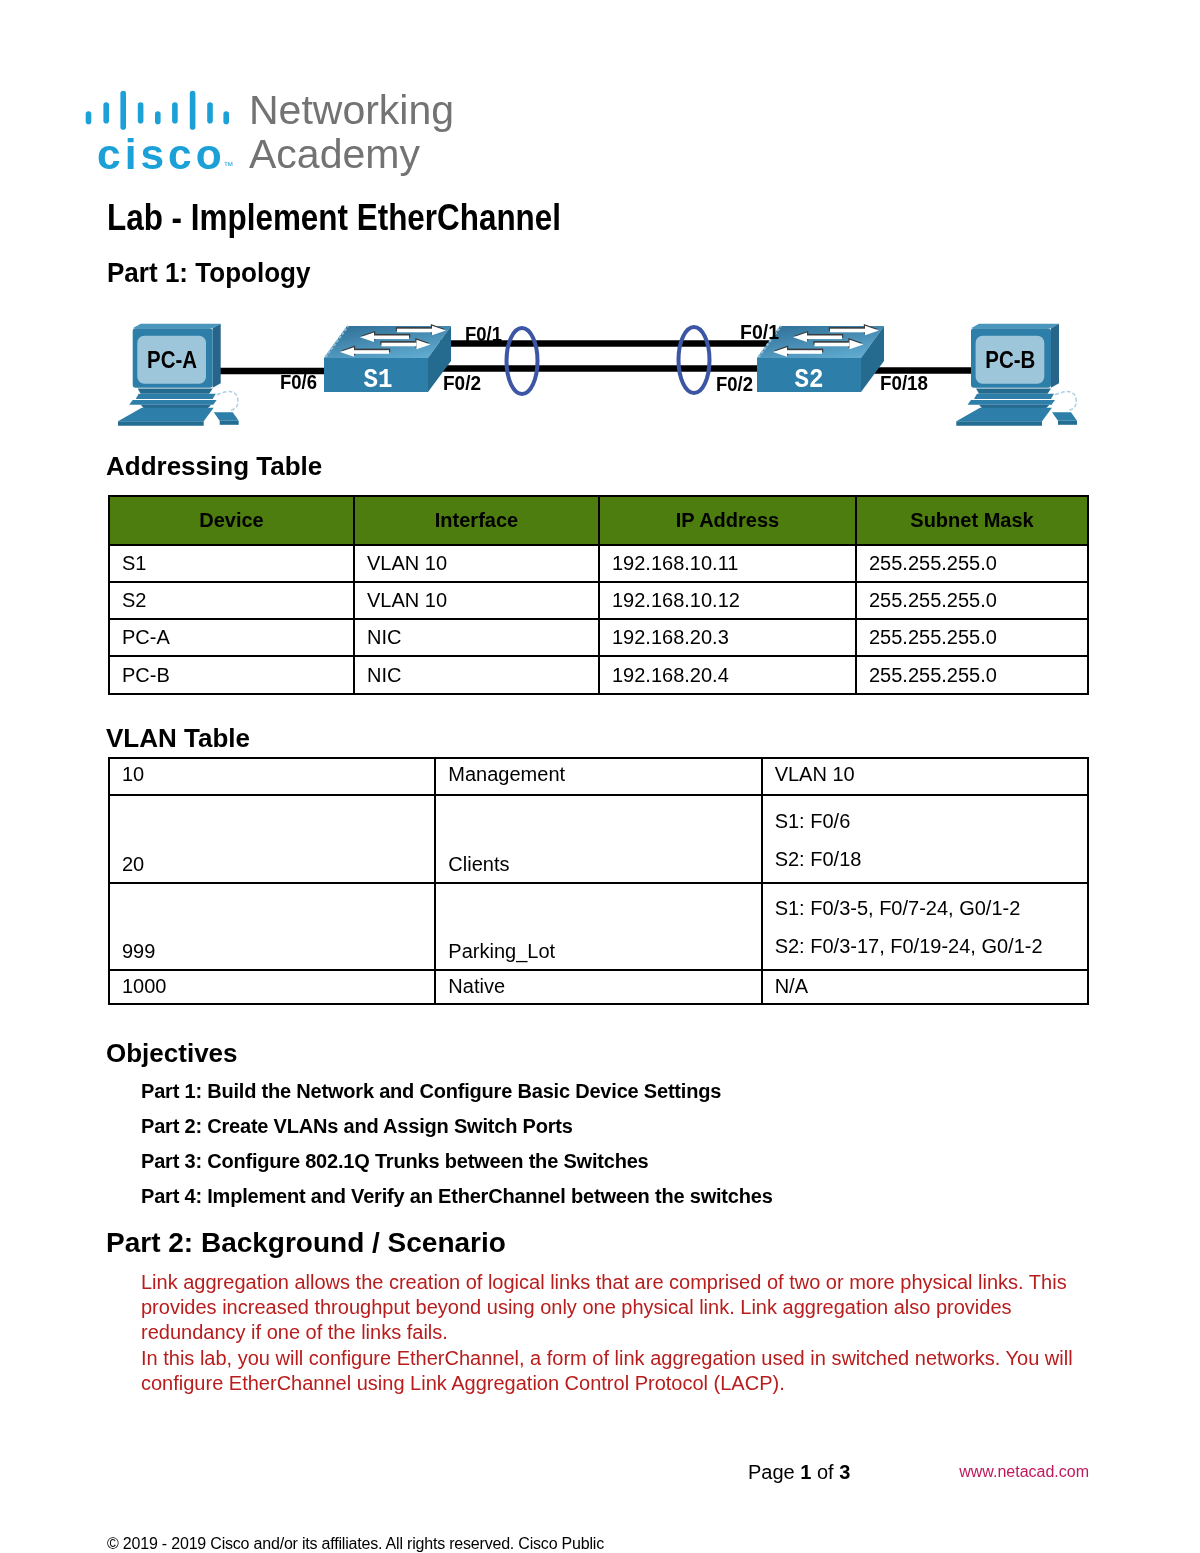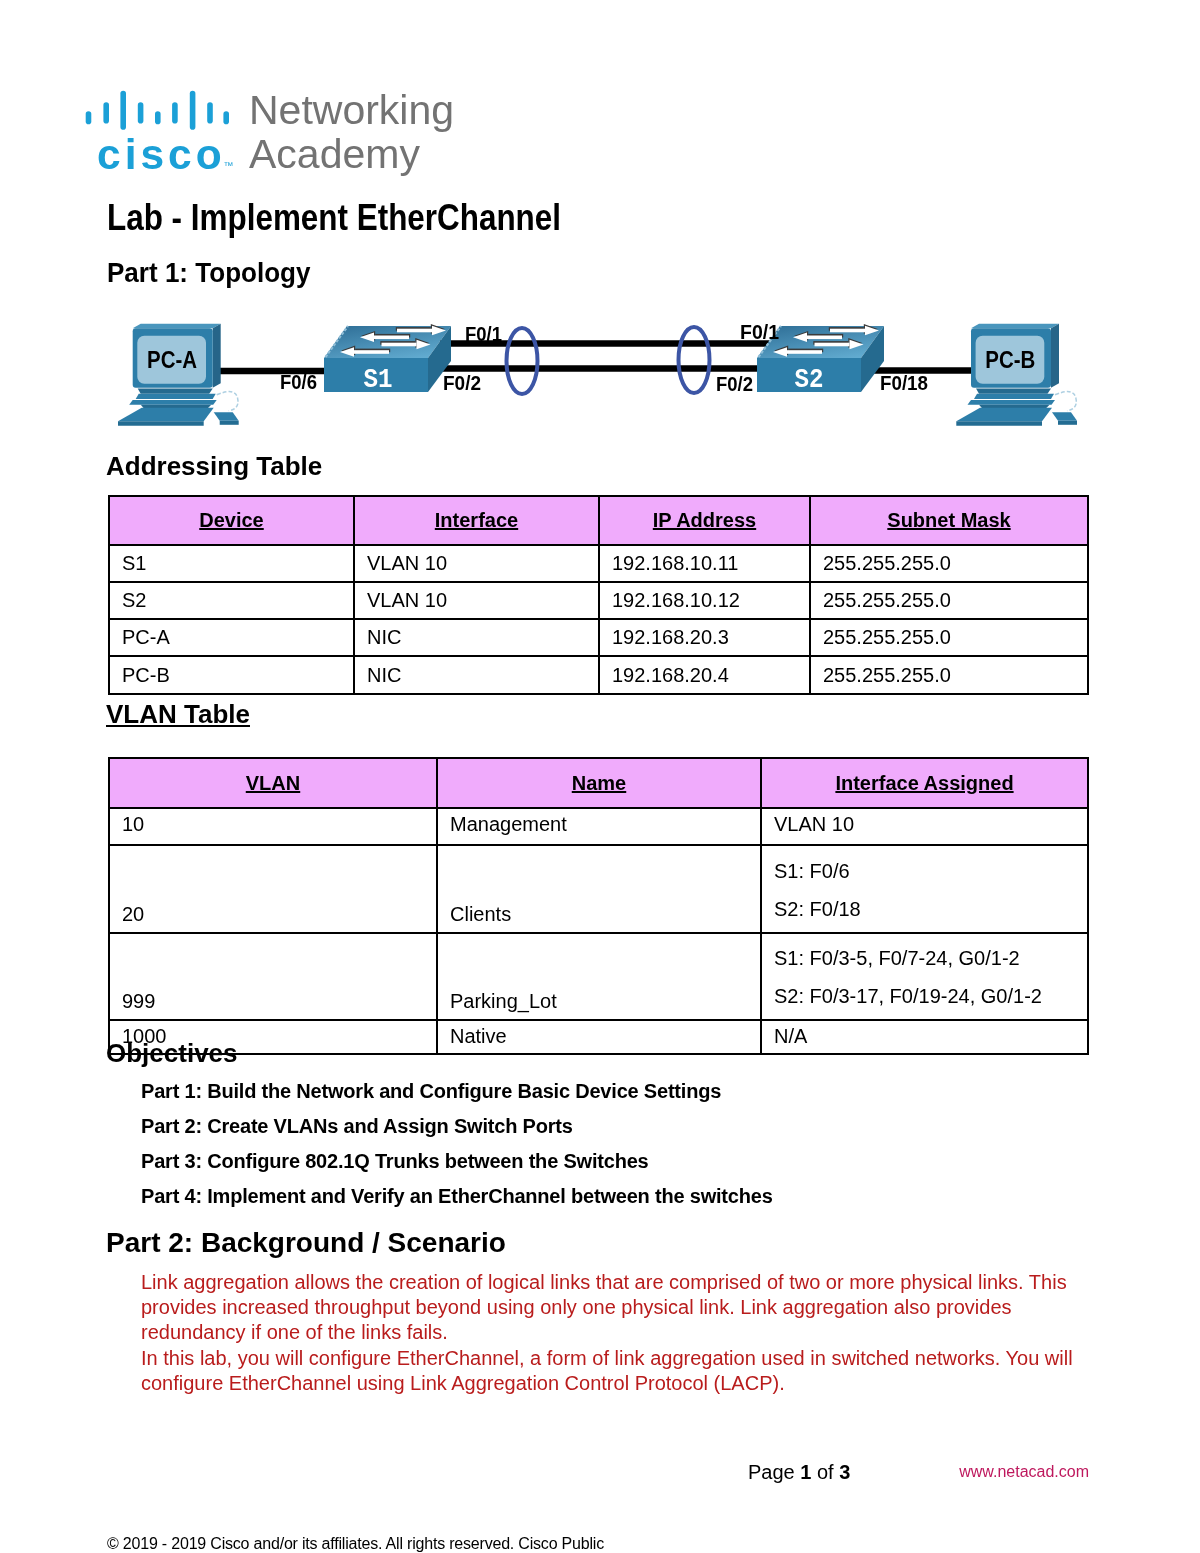--- a/index.html
+++ b/index.html
@@ -6,21 +6,21 @@
   html,body { width:1200px; height:1553px; background:#ffffff; }
   body { position:relative; font-family:"Liberation Sans", sans-serif; color:#000; }
   .abs { position:absolute; }
   .h1 { font-size:36px; font-weight:bold; color:#000; white-space:nowrap; line-height:36px; transform:scale(0.873,1); transform-origin:left top; }
   .h2 { font-size:28px; font-weight:bold; color:#000; white-space:nowrap; line-height:28px; }
   .h3 { font-size:26px; font-weight:bold; color:#000; white-space:nowrap; line-height:26px; }
   .body-t { font-size:20px; line-height:24.8px; color:#b91c1c; }
   .obj { font-size:20px; font-weight:bold; white-space:nowrap; line-height:20px; letter-spacing:-0.2px; }
   table { border-collapse:collapse; table-layout:fixed; }
   td { border:2px solid #000; font-size:20px; line-height:31px; padding:0 0 2px 12px; vertical-align:bottom; }
-  .thead td { background:#f0abfc; font-weight:bold; text-align:center; vertical-align:middle; padding:0;text-decoration:underline; }
+  .thead td { background:#4d7c0f; font-weight:bold; text-align:center; vertical-align:middle; padding:0; }
   .ml { vertical-align:top; padding-top:5.5px; padding-bottom:4px; line-height:38px;border-radius:22px; }
   .nb { padding-bottom:4px; }
 </style>
 </head>
 <body>
 
 <svg class="abs" style="left:80px; top:84px;" width="250" height="90" viewBox="0 0 250 90">
   <g fill="#1ba0d7">
     <rect x="5.7" y="27.2" width="5.6" height="13.0" rx="2.8"></rect>
     <rect x="23.4" y="18.3" width="5.6" height="21.2" rx="2.8"></rect>
@@ -119,21 +119,21 @@
     <text x="1010.3" y="368.3" textLength="50" lengthAdjust="spacingAndGlyphs">PC-B</text>
   </g>
 </svg>
 
 <div class="abs h3" style="left:106px; top:453px;">Addressing Table</div>
 <table class="abs" style="left:108px; top:495px; width:981px;">
   <tbody>
       <tr class="thead" style="height:49px;">
     <td style="width:245px;">Device</td>
         <td style="width:245px;">Interface</td>
-        <td style="width:211px;">IP Address</td>
+        <td style="width:257px;">IP Address</td>
         <td>Subnet Mask</td>
   </tr>
   <tr style="height:37px;">
         <td>S1</td>
         <td>VLAN 10</td>
         <td>192.168.10.11</td>
         <td>255.255.255.0</td>
       </tr>
   <tr style="height:37px;">
         <td>S2</td>
@@ -149,28 +149,23 @@
       </tr>
   <tr style="height:38px;">
         <td>PC-B</td>
         <td>NIC</td>
         <td>192.168.20.4</td>
         <td>255.255.255.0</td>
       </tr>
 </tbody>
   </table>
 
-<div class="abs h3" style="left:106px; top:701px;text-decoration:underline;">VLAN Table</div>
+<div class="abs h3" style="left:106px; top:725px;">VLAN Table</div>
 <table class="abs" style="left:108px; top:757px; width:981px;">
   <tbody>
-      <tr class="thead" style="height:50px;">
-    <td style="width:328px;">VLAN</td>
-        <td style="width:324px;">Name</td>
-        <td>Interface Assigned</td>
-  </tr>
   <tr style="height:37px;">
         <td class="nb">10</td>
         <td class="nb">Management</td>
         <td class="nb">VLAN 10</td>
       </tr>
   <tr style="height:65px;">
         <td>20</td>
         <td>Clients</td>
         <td class="ml">S1: F0/6<br>S2: F0/18</td>
       </tr>

